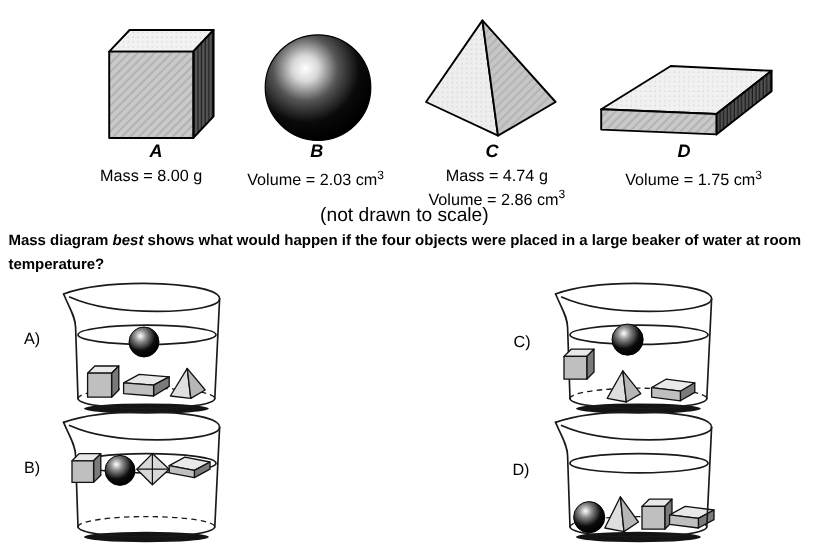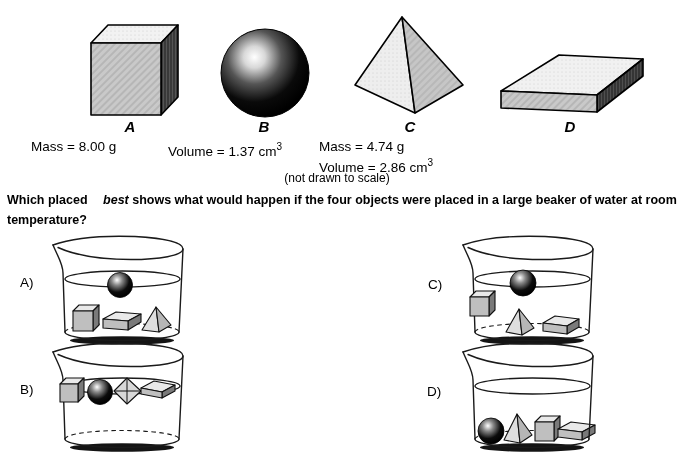--- a/index.html
+++ b/index.html
@@ -1,26 +1,26 @@
 <!DOCTYPE html>
 <html><head>
 <meta charset="utf-8">
 <style>
   html,body{margin:0;padding:0;background:#fff;}
   .page{position:relative;width:698px;height:454px;background:#fff;overflow:hidden;
         font-family:"Liberation Sans",sans-serif;color:#000;}
   .abs{position:absolute;}
   .shape-label{position:absolute;width:60px;text-align:center;
         font-size:15px;font-weight:bold;font-style:italic;}
-  .spec{position:absolute;width:190px;font-size:13.5px;line-height:16px;}
+  .spec{position:absolute;width:190px;text-align:center;font-size:13.5px;line-height:16px;}
   .spec sup{font-size:10px;}
-  .note{position:absolute;width:190px;text-align:center;font-size:12px;}
+  .note{position:absolute;width:190px;text-align:center;font-size:16px;}
   .question{position:absolute;left:7px;top:191px;width:688px;
         font-size:12.5px;font-weight:bold;line-height:19.5px;}
-  .question .emph{font-style:italic;margin-left:12px;}
+  .question .emph{font-style:italic;}
   .ans-label{position:absolute;font-size:13.5px;}
   
   .ln{fill:none;stroke:#1a1a1a;stroke-width:1.4;stroke-linecap:round;}
   .dash{fill:none;stroke:#1a1a1a;stroke-width:1.1;stroke-dasharray:4.5 3.5;}
   .sf{fill:#bfbfbf;stroke:#111;stroke-width:1.1;stroke-linejoin:round;}
   .st{fill:#e9e9e9;stroke:#111;stroke-width:1.1;stroke-linejoin:round;}
   .ss{fill:#7a7a7a;stroke:#111;stroke-width:1.1;stroke-linejoin:round;}
   .pl{fill:#dedede;stroke:#111;stroke-width:1.1;stroke-linejoin:round;}
   .pr{fill:#b6b6b6;stroke:#111;stroke-width:1.1;stroke-linejoin:round;}
   .dm{fill:#d8d8d8;stroke:#111;stroke-width:1.1;stroke-linejoin:round;}
@@ -102,32 +102,33 @@
 
   <div class="shape-label" style="left:100px;top:118px">A</div>
   <div class="shape-label" style="left:234px;top:118px">B</div>
   <div class="shape-label" style="left:380px;top:118px">C</div>
   <div class="shape-label" style="left:540px;top:118px">D</div>
 
   <div class="spec" style="left:31px;top:139px">
     <div>Mass = 8.00 g</div>
   </div>
   <div class="spec" style="left:168px;top:139px">
-    <div><span>Volume = 1.37 cm</span><sup>3</sup></div>
+    <div><span>Volume = 2.03 cm</span><sup>3</sup></div>
   </div>
   <div class="spec" style="left:319px;top:139px">
     <div>Mass = 4.74 g</div>
     <div><span>Volume = 2.86 cm</span><sup>3</sup></div>
   </div>
   <div class="spec" style="left:483px;top:139px">
+    <div><span>Volume = 1.75 cm</span><sup>3</sup></div>
   </div>
 
   <div class="note" style="left:242px;top:171px">(not drawn to scale)</div>
 
-  <div class="question"><span>Which placed </span><span class="emph">best</span><span> shows what would happen if the four objects were placed in a large beaker of water at room temperature?</span></div>
+  <div class="question"><span>Mass diagram </span><span class="emph">best</span><span> shows what would happen if the four objects were placed in a large beaker of water at room temperature?</span></div>
 
   <div>
     <div class="ans-label" style="left:20px;top:275px">A)</div>
     <svg class="abs" style="left:45px;top:235px" width="150" height="114" viewBox="0 0 150 114">
       <defs>
         <radialGradient id="sgA" cx="38%" cy="30%" r="70%">
           <stop offset="0" stop-color="#fff"></stop>
             <stop offset="0.3" stop-color="#888"></stop>
           <stop offset="0.7" stop-color="#0c0c0c"></stop>
             <stop offset="1" stop-color="#000"></stop>

